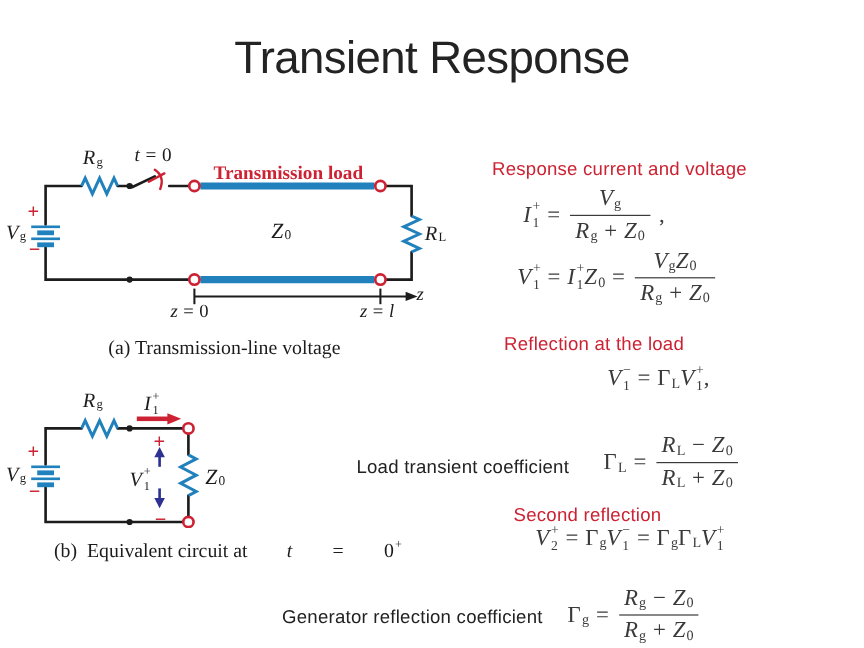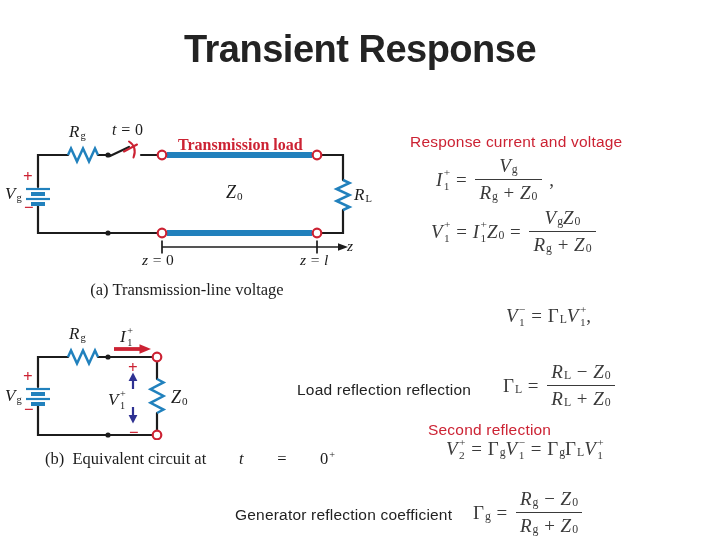--- a/index.html
+++ b/index.html
@@ -2,21 +2,21 @@
 <html style="--red: #cc2233; --blue: #2181bd; --navy: #2e3192; --ink: #1c1c1c; --eq: #3a3a3a;"><head>
 <meta charset="utf-8">
 <style>
   :root{
     --red:#cc2233; --blue:#2181bd; --navy:#2e3192; --ink:#1c1c1c; --eq:#3a3a3a;
   }
   html,body{margin:0;padding:0;background:#fff;}
   .slide{position:relative;width:720px;height:540px;background:#ffffff;overflow:hidden;
          font-family:"Liberation Sans",sans-serif;}
   .title{position:absolute;top:28px;left:0;width:720px;text-align:center;
-         font-size:38px;letter-spacing:-.5px;color:#232323;font-weight:700;}
+         font-size:38px;letter-spacing:-.5px;color:#232323;font-weight:400;}
   
   .rhead{position:absolute;color:var(--red);font-size:15.5px;letter-spacing:.2px;white-space:nowrap;}
   .blabel{position:absolute;color:#222;font-size:15.5px;letter-spacing:.2px;white-space:nowrap;}
   
   .eqc{position:absolute;display:inline-flex;align-items:center;
        font-family:"Liberation Serif","DejaVu Serif",serif;font-size:19px;color:var(--eq);white-space:pre;}
   .clbl{color:var(--ink);}
   .eqc .var{font-style:italic;}
   .eqc .uvar,.eqc .op,.eqc .txt{font-style:normal;}
   .tok{display:inline-flex;align-items:center;white-space:pre;}
@@ -170,23 +170,24 @@
   <span class="sign" style="left:128px;top:359px">+</span>
   <span class="sign" style="left:129px;top:424px">−</span>
   <span class="eqc clbl" style="left:108px;top:388px;font-size:17px"><span class="tok"><span class="var">V</span><span class="scripts"><span>+</span><span>1</span></span></span></span>
   <span class="eqc clbl" style="left:171px;top:387px;font-size:18px"><span class="tok"><span class="var">Z</span><span class="sb">0</span></span></span>
   <div class="eqc clbl" style="left:45px;top:449px;width:290px;justify-content:space-between;font-size:16.5px"><span class="tok"><span class="txt">(b)  Equivalent circuit at </span></span><span class="tok"><span class="var">t</span></span><span class="tok"><span class="op">=</span></span><span class="tok"><span class="txt">0</span><span class="sp">+</span></span></div>
 
   <div class="rhead" style="left:410px;top:133px">Response current and voltage</div>
   <div class="eqc" style="left:436px;top:155px"><span class="tok"><span class="var">I</span><span class="scripts"><span>+</span><span>1</span></span></span><span class="tok"><span class="op">=</span></span><span class="frac"><span class="fnum"><span class="tok"><span class="var">V</span><span class="sb">g</span></span></span><span class="fbar"></span><span class="fden"><span class="tok"><span class="var">R</span><span class="sb">g</span></span><span class="tok"><span class="op">+</span></span><span class="tok"><span class="var">Z</span><span class="sb">0</span></span></span></span><span class="tok"><span class="txt"> ,</span></span></div>
   <div class="eqc" style="left:431px;top:207px"><span class="tok"><span class="var">V</span><span class="scripts"><span>+</span><span>1</span></span></span><span class="tok"><span class="op">=</span></span><span class="tok"><span class="var">I</span><span class="scripts"><span>+</span><span>1</span></span></span><span class="tok"><span class="var">Z</span><span class="sb">0</span></span><span class="tok"><span class="op">=</span></span><span class="frac"><span class="fnum"><span class="tok"><span class="var">V</span><span class="sb">g</span></span><span class="tok"><span class="var">Z</span><span class="sb">0</span></span></span><span class="fbar"></span><span class="fden"><span class="tok"><span class="var">R</span><span class="sb">g</span></span><span class="tok"><span class="op">+</span></span><span class="tok"><span class="var">Z</span><span class="sb">0</span></span></span></span></div>
 
+  <div class="rhead" style="left:420px;top:279px">Reflection at the load</div>
   <div class="eqc" style="left:506px;top:303px"><span class="tok"><span class="var">V</span><span class="scripts"><span>−</span><span>1</span></span></span><span class="tok"><span class="op">=</span></span><span class="tok"><span class="uvar">Γ</span><span class="sb">L</span></span><span class="tok"><span class="var">V</span><span class="scripts"><span>+</span><span>1</span></span></span><span class="tok"><span class="txt">,</span></span></div>
 
-  <div class="blabel" style="left:297px;top:381px">Load reflection reflection</div>
+  <div class="blabel" style="left:297px;top:381px">Load transient coefficient</div>
   <div class="eqc" style="left:503px;top:361px"><span class="tok"><span class="uvar">Γ</span><span class="sb">L</span></span><span class="tok"><span class="op">=</span></span><span class="frac"><span class="fnum"><span class="tok"><span class="var">R</span><span class="sb">L</span></span><span class="tok"><span class="op">−</span></span><span class="tok"><span class="var">Z</span><span class="sb">0</span></span></span><span class="fbar"></span><span class="fden"><span class="tok"><span class="var">R</span><span class="sb">L</span></span><span class="tok"><span class="op">+</span></span><span class="tok"><span class="var">Z</span><span class="sb">0</span></span></span></span></div>
 
   <div class="rhead" style="left:428px;top:421px">Second reflection</div>
   <div class="eqc" style="left:446px;top:436px"><span class="tok"><span class="var">V</span><span class="scripts"><span>+</span><span>2</span></span></span><span class="tok"><span class="op">=</span></span><span class="tok"><span class="uvar">Γ</span><span class="sb">g</span></span><span class="tok"><span class="var">V</span><span class="scripts"><span>−</span><span>1</span></span></span><span class="tok"><span class="op">=</span></span><span class="tok"><span class="uvar">Γ</span><span class="sb">g</span></span><span class="tok"><span class="uvar">Γ</span><span class="sb">L</span></span><span class="tok"><span class="var">V</span><span class="scripts"><span>+</span><span>1</span></span></span></div>
 
   <div class="blabel" style="left:235px;top:506px">Generator reflection coefficient</div>
   <div class="eqc" style="left:473px;top:488px"><span class="tok"><span class="uvar">Γ</span><span class="sb">g</span></span><span class="tok"><span class="op">=</span></span><span class="frac"><span class="fnum"><span class="tok"><span class="var">R</span><span class="sb">g</span></span><span class="tok"><span class="op">−</span></span><span class="tok"><span class="var">Z</span><span class="sb">0</span></span></span><span class="fbar"></span><span class="fden"><span class="tok"><span class="var">R</span><span class="sb">g</span></span><span class="tok"><span class="op">+</span></span><span class="tok"><span class="var">Z</span><span class="sb">0</span></span></span></span></div>
 
 </div>
 

